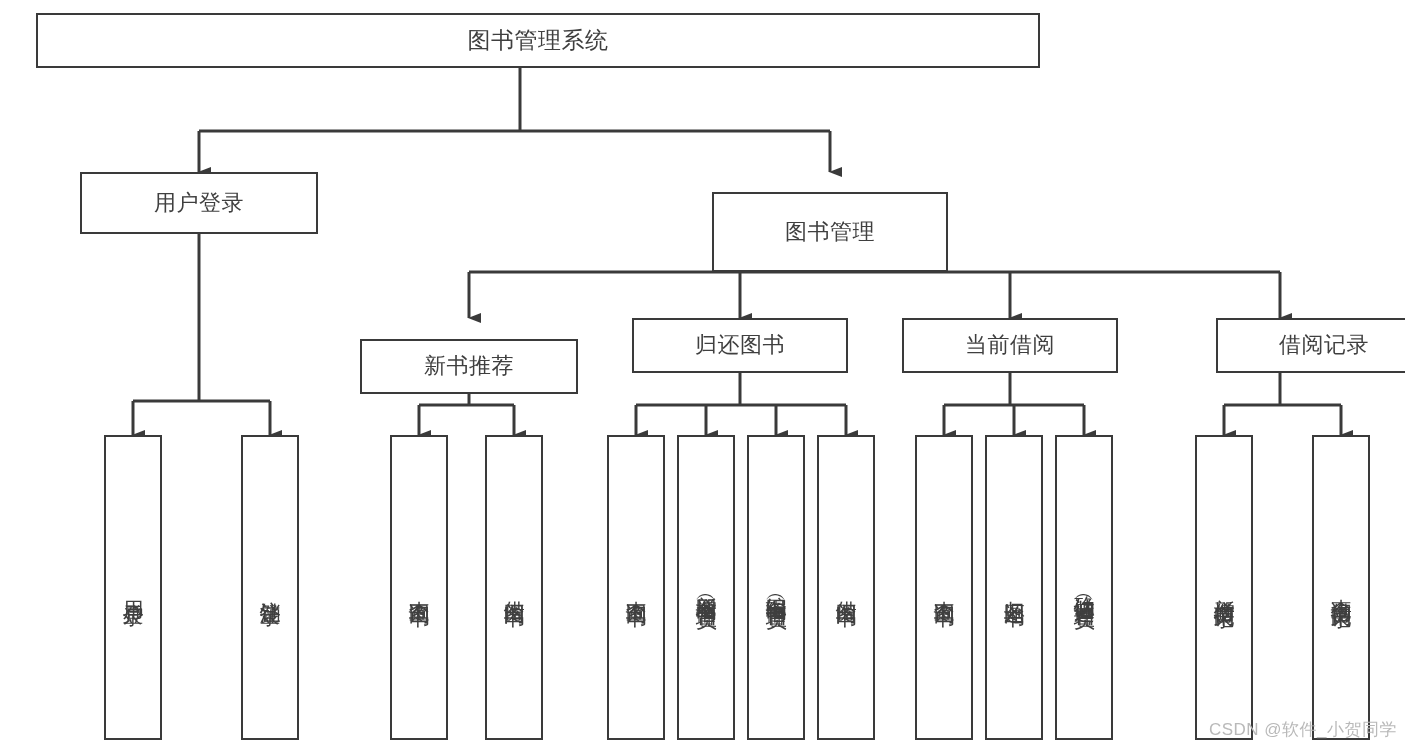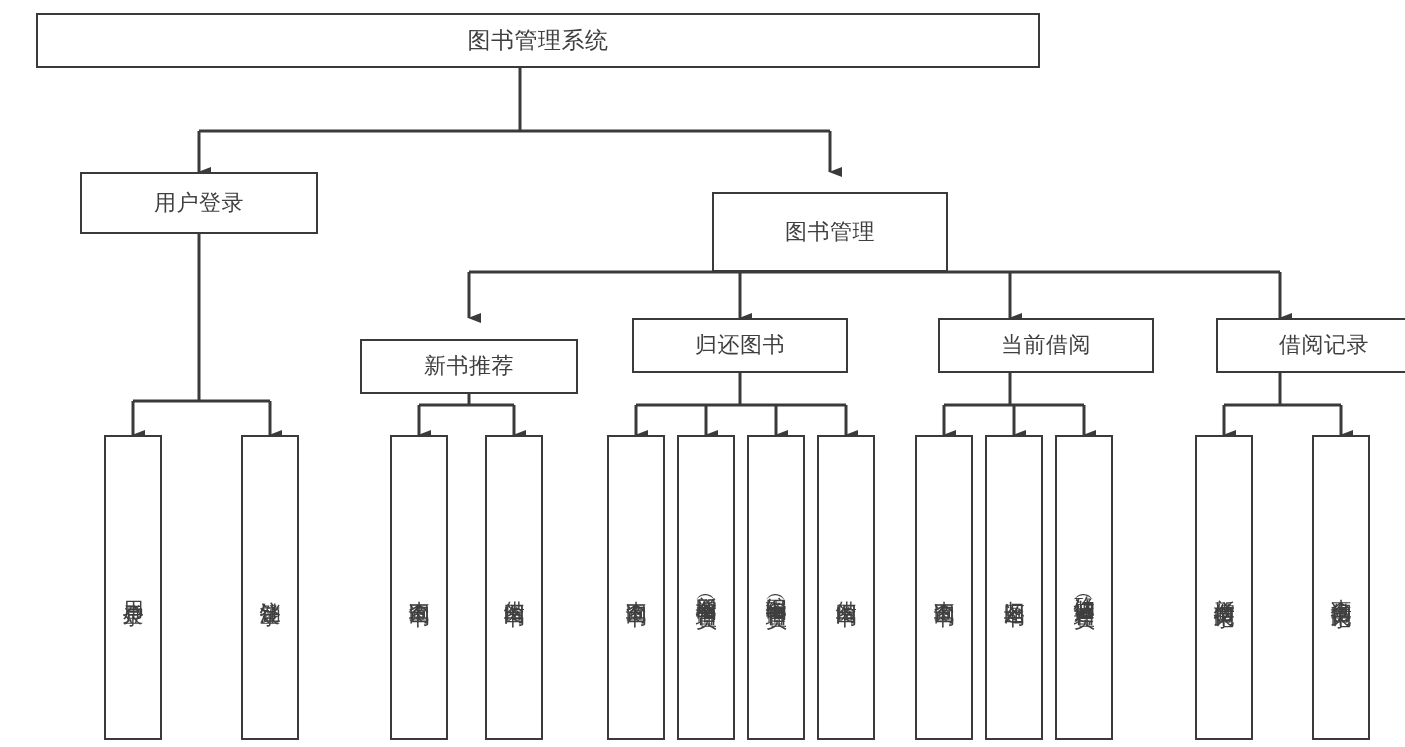--- a/index.html
+++ b/index.html
@@ -127,21 +127,21 @@
       </div>
       <div class="node horiz" id="node_book-manage" style="left: 712px; top: 172px; width: 236px; height: 80px; margin-top: 20px;">
         <span class="htext">图书管理</span>
       </div>
       <div class="node horiz" id="node_new-book-rec" style="left: 360px; top: 318px; width: 218px; height: 55px; margin-top: 21px;">
         <span class="htext">新书推荐</span>
       </div>
       <div class="node horiz" id="node_book-borrow" style="left: 632px; top: 318px; width: 216px; height: 55px;">
         <span class="htext">归还图书</span>
       </div>
-      <div class="node horiz" id="node_current-borrow" style="left: 902px; top: 318px; width: 216px; height: 55px; margin-left: 36px;">
+      <div class="node horiz" id="node_current-borrow" style="left: 902px; top: 318px; width: 216px; height: 55px;">
         <span class="htext">当前借阅</span>
       </div>
       <div class="node horiz" id="node_borrow-record" style="left: 1172px; top: 318px; width: 216px; height: 55px; margin-left: 44px;">
         <span class="htext">借阅记录</span>
       </div>
       <div class="node vert" id="node_leaf-user-login" style="left: 104px; top: 435px; width: 58px; height: 305px;">
         <span class="vtext">用户登录</span>
       </div>
       <div class="node vert" id="node_leaf-user-logout" style="left: 241px; top: 435px; width: 58px; height: 305px;">
         <span class="vtext">注销登录</span>
@@ -174,13 +174,14 @@
         <span class="vtext">确认归还（管理员）</span>
       </div>
       <div class="node vert" id="node_leaf-add-record" style="left: 1195px; top: 435px; width: 58px; height: 305px;">
         <span class="vtext">新增借阅记录</span>
       </div>
       <div class="node vert" id="node_leaf-query-record" style="left: 1312px; top: 435px; width: 58px; height: 305px;">
         <span class="vtext">查询借阅记录</span>
       </div>
     </div>
 
+  <div id="watermark">CSDN @软件_小贺同学</div>
 </div>
 
 </body></html>

